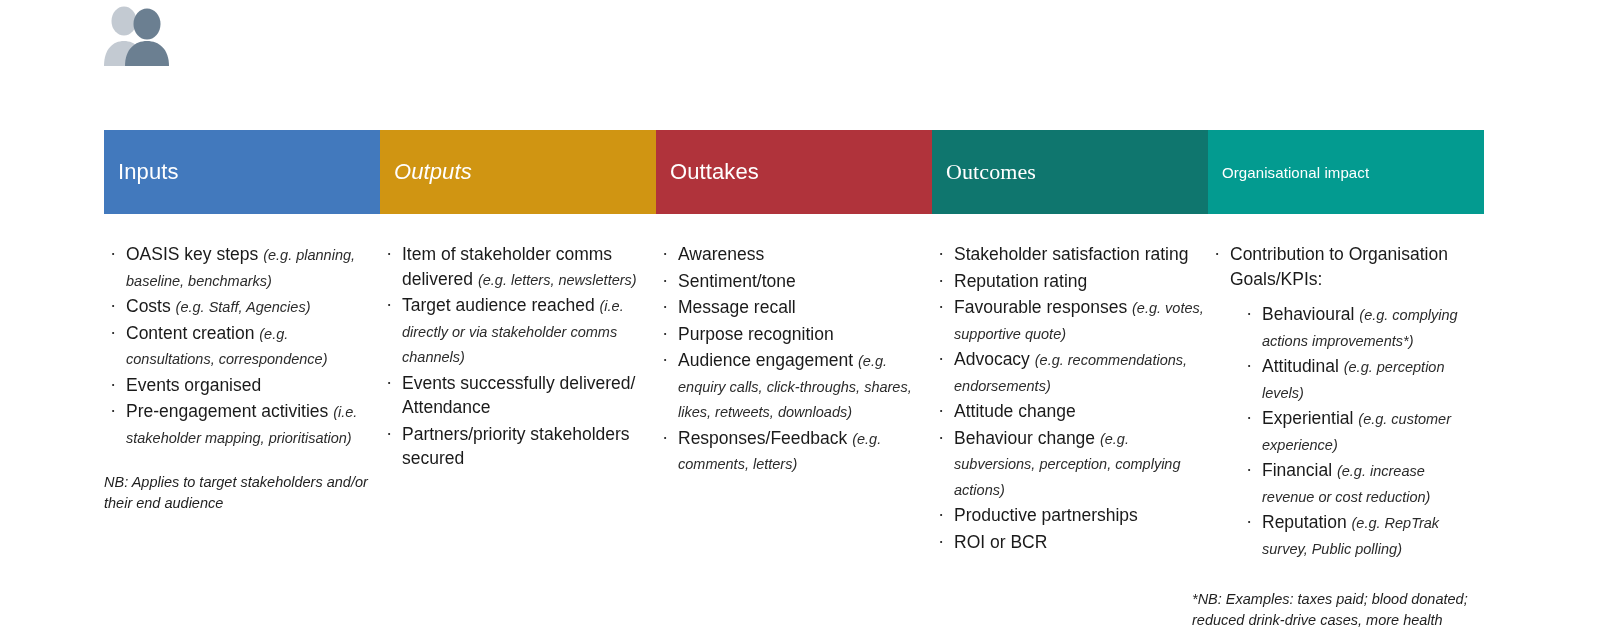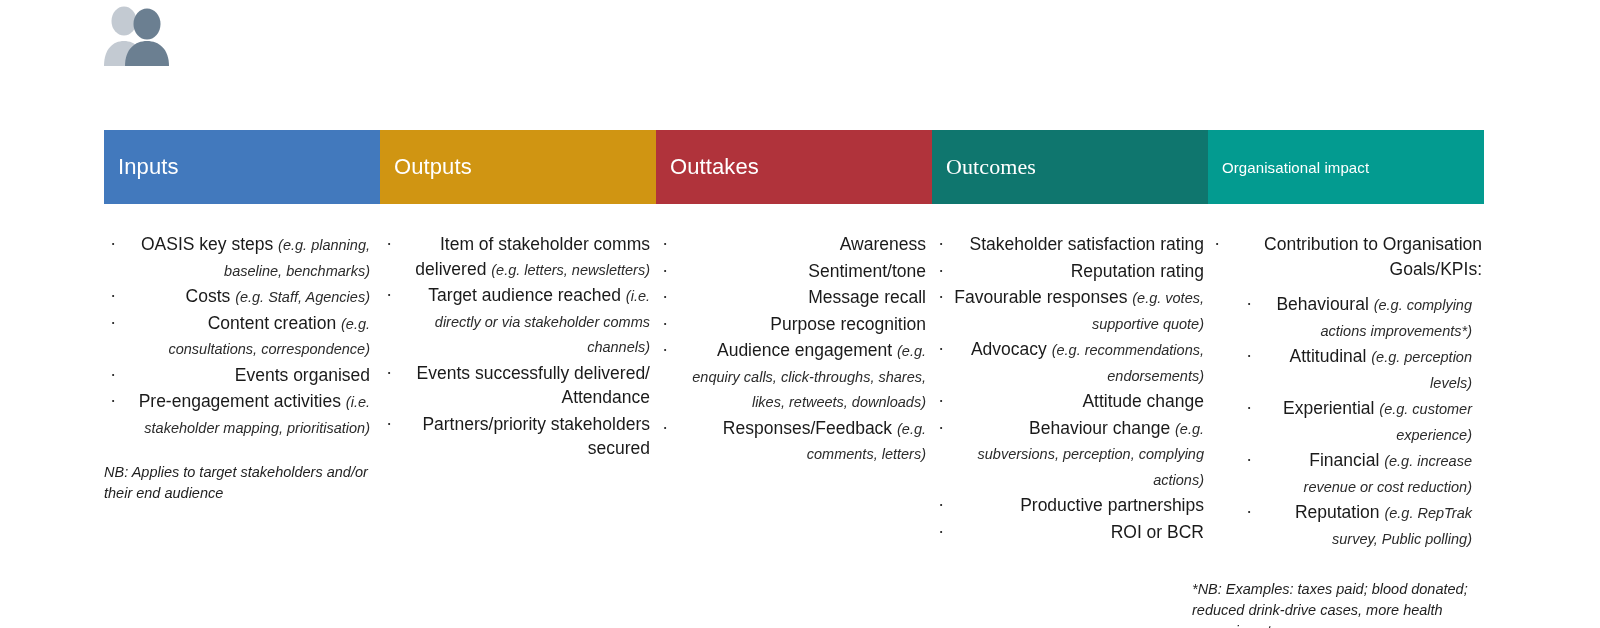--- a/index.html
+++ b/index.html
@@ -46,21 +46,21 @@
     width: 1600px;
     display: flex;
   }
   .col {
     width: 276px;
     flex: 0 0 276px;
   }
   .col-spacer-left { flex: 0 0 104px; }
 
   .col-head {
-    height: 74px;
+    height: 84px;
     box-sizing: border-box;
     display: flex;
     align-items: center;
     padding: 0 0 0 14px;
     color: #ffffff;
     font-size: 22px;
     font-weight: 400;
     letter-spacing: 0.1px;
   }
   .col-head.wide-label { font-size: 15px; }
@@ -76,21 +76,20 @@
     margin: 0;
     padding: 0;
   }
   ul.items > li {
     position: relative;
     padding-left: 22px;
     margin-bottom: 1px;
     font-size: 17.5px;
     line-height: 24.5px;
     color: #1a1a1a;
-    text-align: right;
   }
   ul.items > li::before {
     content: "\00B7";
     position: absolute;
     left: 6px;
     top: -1px;
     font-size: 19px;
     color: #333;
   }
   ul.sub-items {
@@ -164,21 +163,21 @@
         <li><span>Costs </span><span class="eg">(e.g. Staff, Agencies)</span></li>
         <li><span>Content creation </span><span class="eg">(e.g. consultations, correspondence)</span></li>
         <li><span>Events organised</span><span class="eg"></span></li>
         <li><span>Pre-engagement activities </span><span class="eg">(i.e. stakeholder mapping, prioritisation)</span></li>
       </ul>
       <div class="note">NB: Applies to target stakeholders and/or their end audience</div>
     </div>
   </div>
 
   <div class="col col-outputs">
-    <div class="col-head" style="background-color: rgb(208, 149, 18);">Outputs</div>
+    <div class="col-head" style="background-color: rgb(208, 149, 18); font-style: italic;">Outputs</div>
     <div class="col-body">
       <ul class="items">
         <li><span>Item of stakeholder comms delivered </span><span class="eg">(e.g. letters, newsletters)</span></li>
         <li><span>Target audience reached </span><span class="eg">(i.e. directly or via stakeholder comms channels)</span></li>
         <li><span>Events successfully delivered/ Attendance</span><span class="eg"></span></li>
         <li><span>Partners/priority stakeholders secured</span><span class="eg"></span></li>
       </ul>
     </div>
   </div>
 

